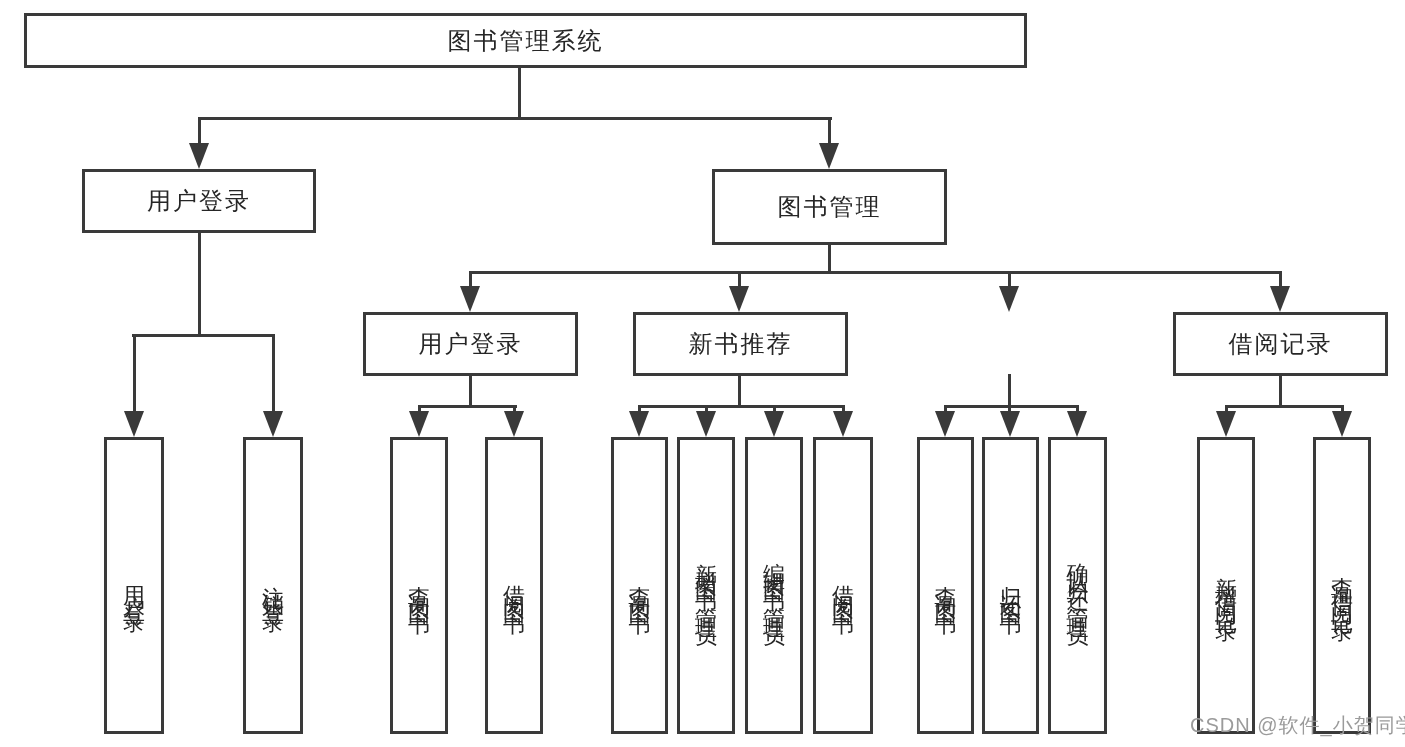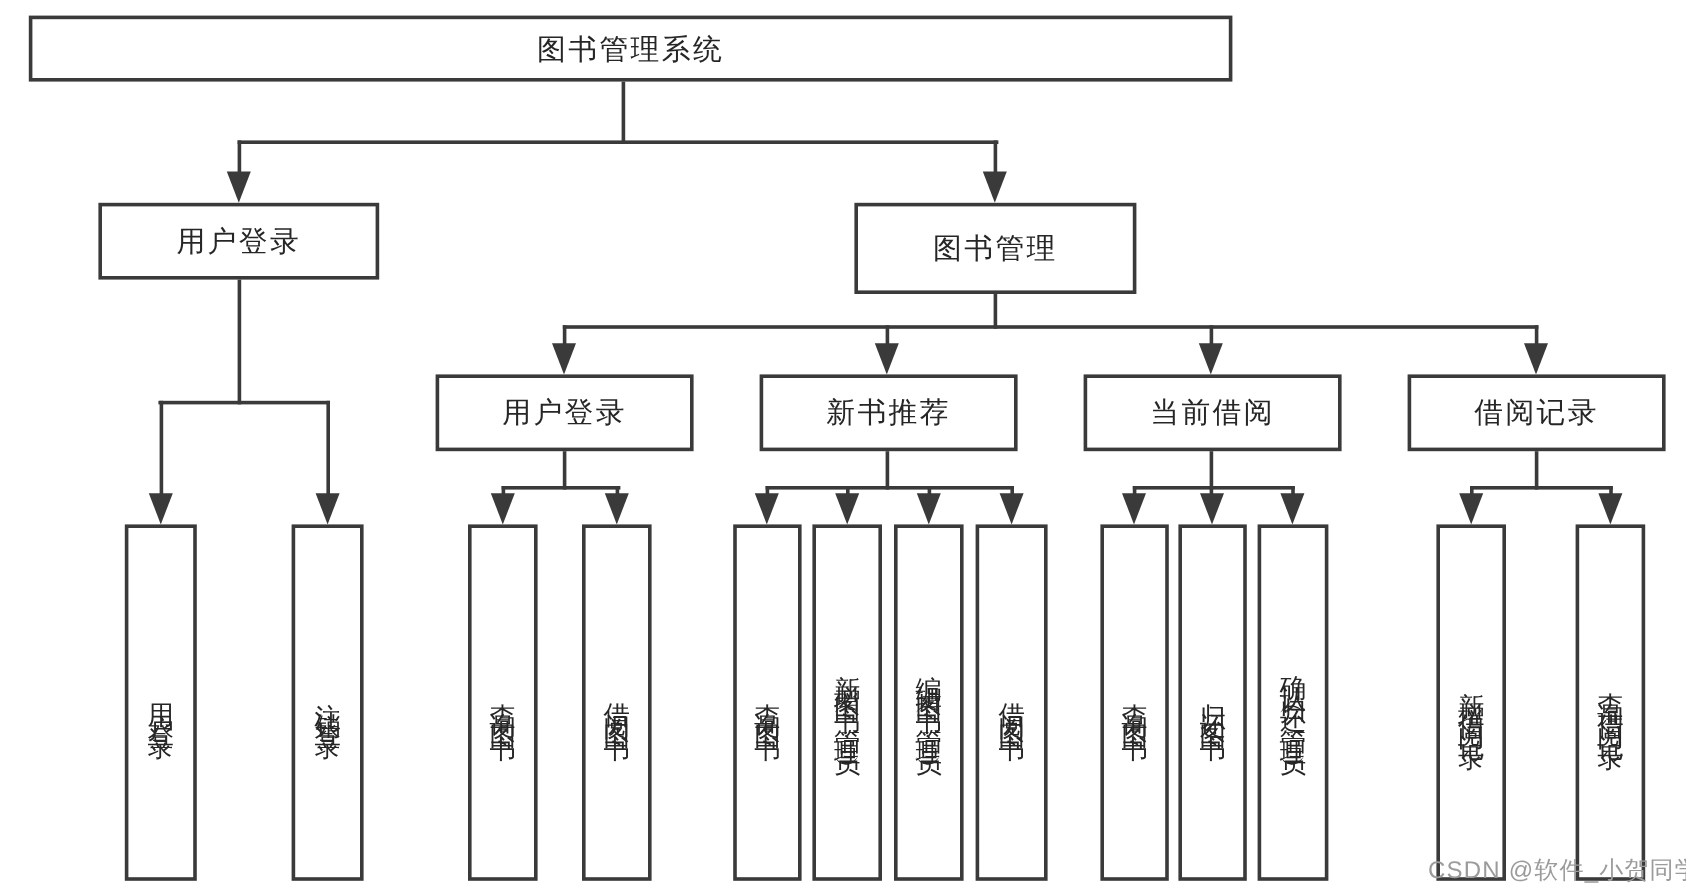--- a/index.html
+++ b/index.html
@@ -132,23 +132,20 @@
   </div>
 
   <div class="node" style="left:363px; top:312px; width:215px; height:64px;">
     <span class="hlabel">用户登录</span>
   </div>
 
   <div class="node" style="left:633px; top:312px; width:215px; height:64px;">
     <span class="hlabel">新书推荐</span>
   </div>
 
-  <div class="node" style="left:903px; top:312px; width:215px; height:64px;">
-    <span class="hlabel">当前借阅</span>
-  </div>
 
   <div class="node" style="left:1173px; top:312px; width:215px; height:64px;">
     <span class="hlabel">借阅记录</span>
   </div>
 
   <div class="node vbox" style="left:104px; top:437px; width:60px; height:297px;">
     <span class="vlabel">用户登录</span>
   </div>
   <div class="node vbox" style="left:243px; top:437px; width:60px; height:297px;">
     <span class="vlabel">注销登录</span>

